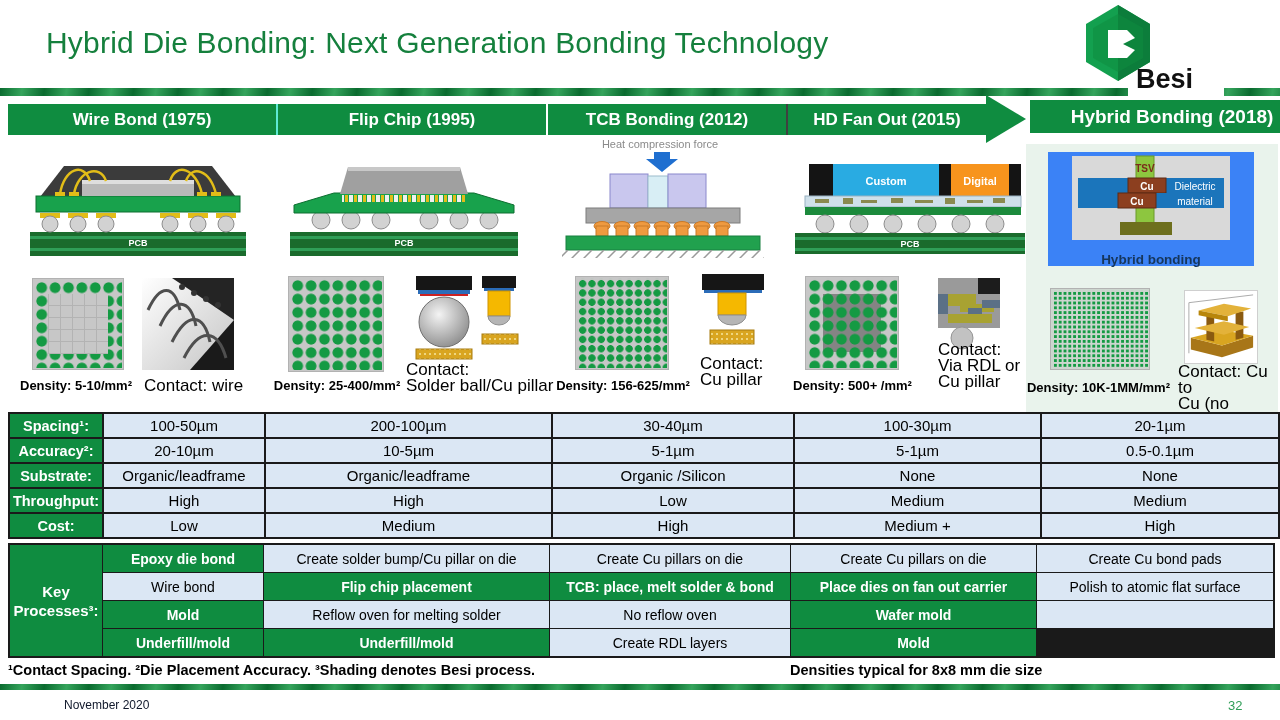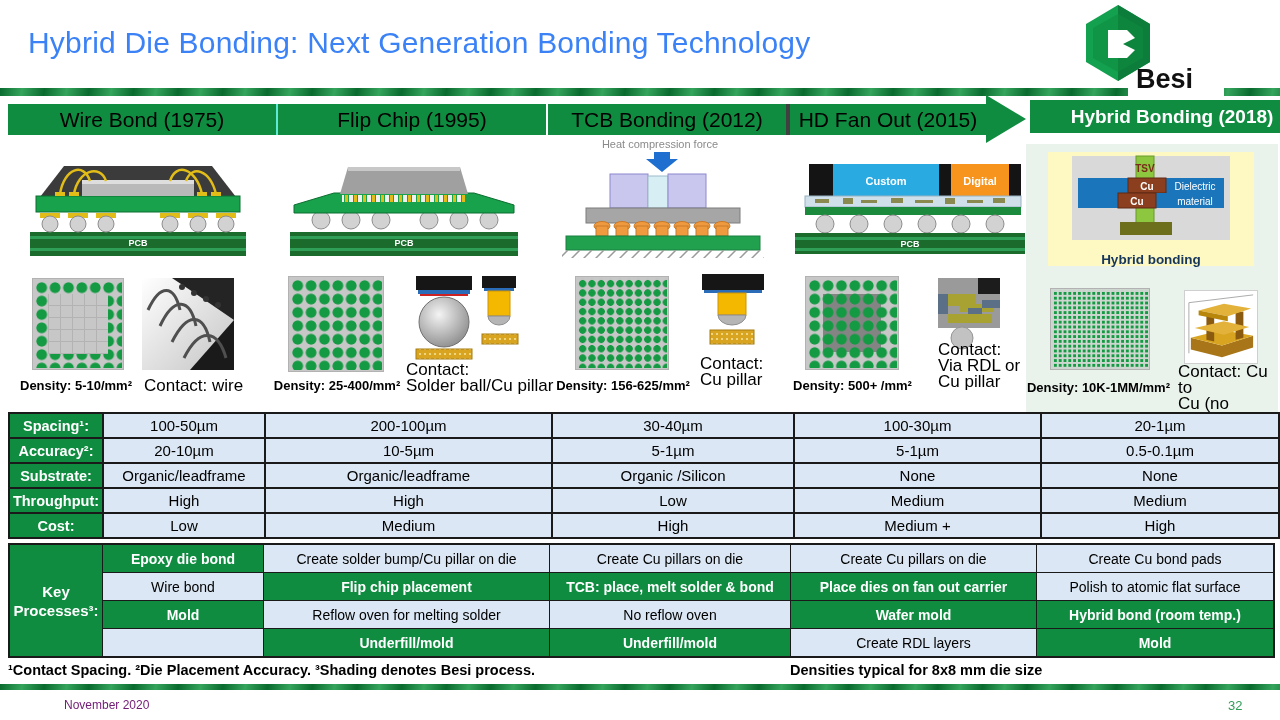--- a/index.html
+++ b/index.html
@@ -6,33 +6,33 @@
     --green:#0f8c40;
     --dkgreen:#0a6b2f;
     --blue:#dbe7f4;
     --mint:#e9f3ec;
     --ink:#1a1a1a;
   }
   *{margin:0;padding:0;box-sizing:border-box;}
   body{background:#555;font-family:"Liberation Sans",sans-serif;}
   .slide{position:relative;width:1280px;height:720px;background:#fff;overflow:hidden;margin:0 auto;}
   .abs{position:absolute;}
-  .title{left:28px;top:26px;font-size:30px;color:#3b82f6;letter-spacing:.2px;}
+  .title{left:46px;top:26px;font-size:30px;color:#15803d;letter-spacing:.2px;}
   .gradbar{left:0;width:1280px;height:8px;background:repeating-linear-gradient(100deg,#0a6b2f 0px,#35a45c 22px,#0a6b2f 44px);}
   .gradbar.top{top:88px;}
   .gradbar.bottom{top:684px;height:6px;}
   .logo-patch{left:1128px;top:84px;width:96px;height:14px;background:#fff;}
   .logo-text{left:1136px;top:64px;font-size:27px;font-weight:bold;color:#111;}
   
   .colbar{left:8px;top:104px;width:978px;height:31px;background:var(--green);display:flex;}
-  .colseg{display:flex;align-items:center;justify-content:center;color:#000000;font-weight:normal;font-size:21px;}
+  .colseg{display:flex;align-items:center;justify-content:center;color:#ffffff;font-weight:bold;font-size:17px;}
   .colseg.s1{width:268px;}
   .colseg.s2{width:270px;border-left:2px solid #5eead4;}
   .colseg.s3{width:240px;border-left:2px solid #fff;}
-  .colseg.s4{width:200px;border-left:4px solid #404040;}
+  .colseg.s4{width:200px;border-left:2px solid #404040;}
   .hyb-header{left:1030px;top:100px;width:284px;height:33px;background:var(--green);color:#fff;font-weight:bold;font-size:19px;display:flex;align-items:center;justify-content:center;}
   .mint-panel{left:1026px;top:144px;width:252px;height:268px;background:var(--mint);}
   .force-label{left:560px;top:138px;width:200px;text-align:center;font-size:11px;color:#8a8a8a;}
   
   .dotgrid{background:#c7c7c7;border:1px solid #b2b2b2;}
   .dotgrid::after{content:"";position:absolute;inset:1px;background-image:radial-gradient(circle,#149a43 5px,rgba(0,0,0,0) 5.7px);background-size:13.4px 13.4px;background-position:1px 1px;z-index:2;}
   .dotgrid.peri::before{content:"";position:absolute;inset:15px;background:#c7c7c7;z-index:3;background-image:repeating-linear-gradient(0deg,#b3b3b3 0 1px,rgba(0,0,0,0) 1px 12px),repeating-linear-gradient(90deg,#b3b3b3 0 1px,rgba(0,0,0,0) 1px 12px);}
   .dotgrid.tcb::after{background-image:radial-gradient(circle,#149a43 3.3px,rgba(0,0,0,0) 3.9px);background-size:9.3px 9.3px;}
   .dotgrid .center{position:absolute;inset:17px;background:#848484;z-index:1;}
   .dotgrid.fine{background:#cdd6cf;}
@@ -42,21 +42,21 @@
   
   .mt{left:8px;top:412px;display:grid;grid-template-columns:92px 160px 285px 240px 245px 236px;grid-auto-rows:23px;gap:2px;background:var(--ink);border:2px solid var(--ink);}
   .mt .lbl{background:var(--green);color:#fff;font-weight:bold;font-size:14.5px;display:flex;align-items:center;justify-content:center;}
   .mt .d{background:var(--blue);color:#000;font-size:15px;display:flex;align-items:center;justify-content:center;}
   
   .pt{left:8px;top:543px;display:grid;grid-template-columns:92px 160px 285px 240px 245px 236px;grid-auto-rows:27px;gap:1px;background:var(--ink);border:2px solid var(--ink);}
   .pt .key{grid-column:1;grid-row:1/span 4;background:var(--green);color:#fff;font-weight:bold;font-size:15px;display:flex;flex-direction:column;align-items:center;justify-content:center;line-height:19px;}
   .pt .p{background:var(--blue);color:#000;font-size:14px;display:flex;align-items:center;justify-content:center;text-align:center;}
   .pt .p.besi{background:var(--green);color:#fff;font-weight:bold;}
   .fnote{font-size:14.5px;font-weight:bold;color:#000;}
-  .date{left:64px;top:698px;font-size:12px;color:#701a75;}
+  .date{left:64px;top:698px;font-size:12px;color:#0f172a;}
   .pageno{left:1228px;top:690px;font-size:13px;color:#2f9e57;margin-top:8px;}
   svg text{font-family:"Liberation Sans",sans-serif;}
 </style>
 </head>
 <body>
 
 <div class="slide">
 
   <div class="abs title">Hybrid Die Bonding: Next Generation Bonding Technology</div>
   <div class="abs gradbar top"></div>
@@ -212,21 +212,21 @@
         <circle cx="132" cy="66" r="9"></circle>
         <circle cx="166" cy="66" r="9"></circle>
         <circle cx="200" cy="66" r="9"></circle>
       </g>
     <rect x="0" y="75" width="230" height="21" fill="#1a6b2c"></rect>
     <rect x="0" y="79" width="230" height="3" fill="#2f9e57"></rect>
     <rect x="0" y="90" width="230" height="3" fill="#2f9e57"></rect>
     <text x="115" y="89" font-size="9" font-weight="bold" fill="#fff" text-anchor="middle">PCB</text>
   </svg>
 
-  <div class="abs" style="left:1048px;top:152px;width:206px;height:114px;background:#fef9c3;">
+  <div class="abs" style="left:1048px;top:152px;width:206px;height:114px;background:#3b82f6;">
     <svg width="206" height="96" viewBox="0 0 206 96" style="display:block">
       <rect x="24" y="4" width="158" height="84" fill="#d9d9d9"></rect>
       <rect x="88" y="4" width="18" height="68" fill="#8dc63f" stroke="#6a9a2a"></rect>
       <text x="97" y="20" font-size="10" font-weight="bold" fill="#7a2a1a" text-anchor="middle">TSV</text>
       <rect x="30" y="26" width="146" height="15" fill="#1b75bb"></rect>
       <rect x="80" y="26" width="38" height="15" fill="#8c3f1f" stroke="#5e2a14"></rect>
       <text x="99" y="38" font-size="10" font-weight="bold" fill="#fff" text-anchor="middle">Cu</text>
       <text x="147" y="38" font-size="10" fill="#fff" text-anchor="middle">Dielectric</text>
       <rect x="30" y="41" width="146" height="15" fill="#1b75bb"></rect>
       <rect x="70" y="41" width="38" height="15" fill="#8c3f1f" stroke="#5e2a14"></rect>
@@ -407,21 +407,20 @@
     <div class="p">Wire bond</div>
     <div class="p besi">Flip chip placement</div>
     <div class="p besi">TCB: place, melt solder &amp; bond</div>
     <div class="p besi">Place dies on fan out carrier</div>
     <div class="p">Polish to atomic flat surface</div>
 
     <div class="p besi">Mold</div>
     <div class="p">Reflow oven for melting solder</div>
     <div class="p">No reflow oven</div>
     <div class="p besi">Wafer mold</div>
-    <div class="p besi">Hybrid bond (room temp.)</div>
 
     <div class="p"></div>
     <div class="p besi">Underfill/mold</div>
     <div class="p besi">Underfill/mold</div>
     <div class="p">Create RDL layers</div>
     <div class="p besi">Mold</div>
   </div>
 
   <div class="abs fnote" style="left:8px;top:662px;">¹Contact Spacing. ²Die Placement Accuracy. ³Shading denotes Besi process.</div>
   <div class="abs fnote" style="left:790px;top:662px;">Densities typical for 8x8 mm die size</div>

